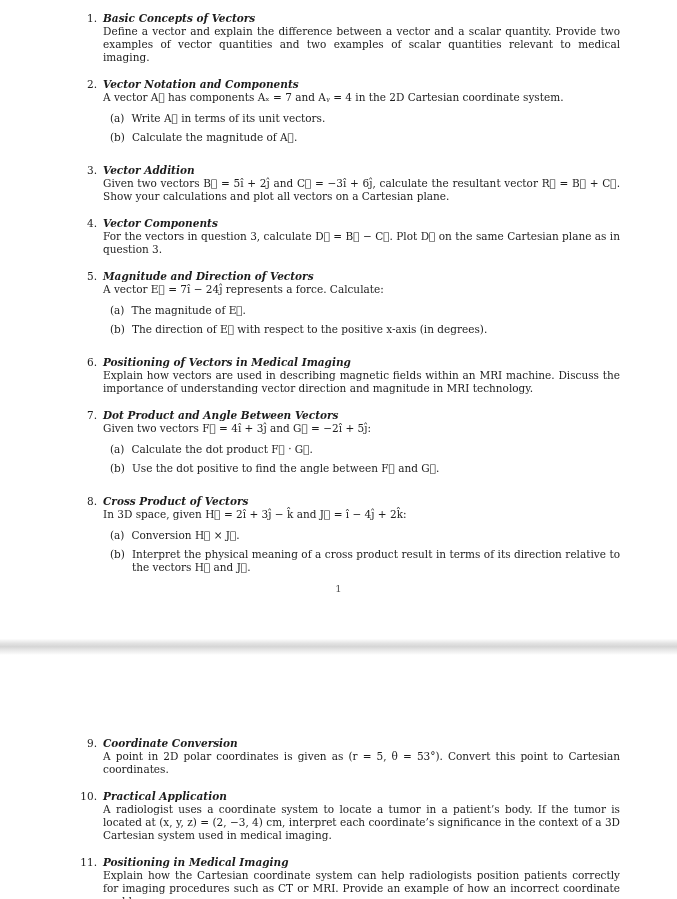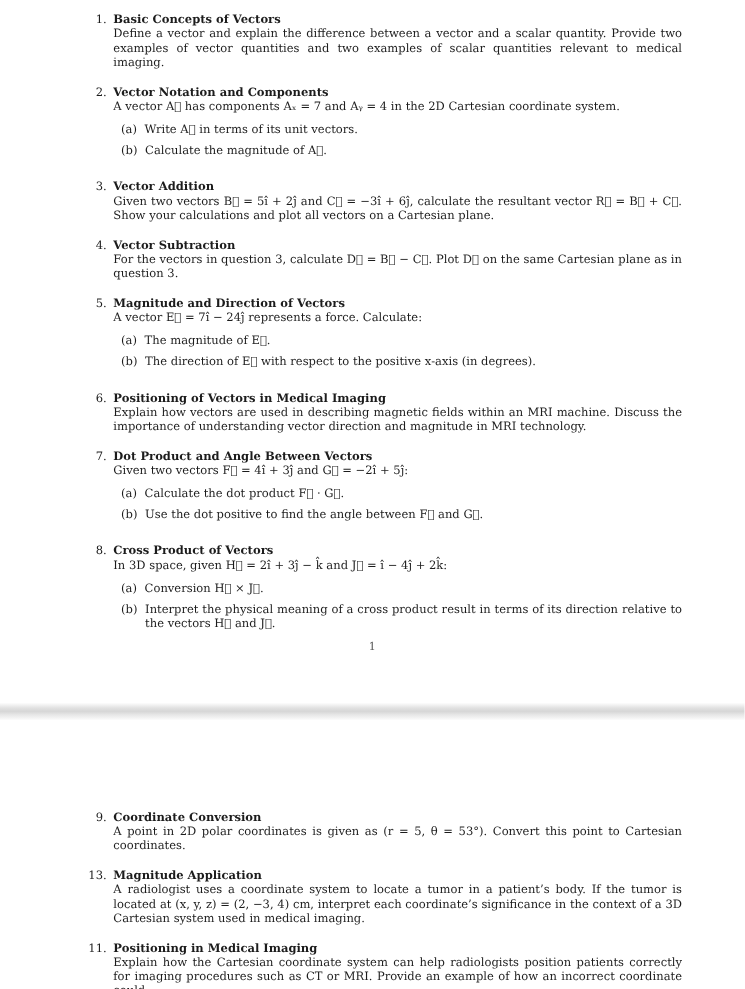--- a/index.html
+++ b/index.html
@@ -45,21 +45,21 @@
     display: flex;
     margin-bottom: 14px;
   }
   .num {
     flex: none;
     width: 22px;
     text-align: right;
     margin-right: 6px;
   }
   .content { flex: 1; min-width: 0; }
-  .title { font-weight: bold; }
+  .title { font-weight: bold; font-style: italic; }
   .body { text-align: justify; }
   .subs { margin-top: 8px; margin-left: 7px; }
   .sub { display: flex; margin-bottom: 6px; }
   .slabel { flex: none; margin-right: 7px; }
   .stext { flex: 1; text-align: justify; }
   .pagenum {
     position: absolute;
     bottom: 44px;
     left: 0;
     right: 0;
@@ -105,21 +105,21 @@
       <div class="num">3.</div>
       <div class="content">
         <div class="title">Vector Addition</div>
         <div class="body">Given two vectors B⃗ = 5î + 2ĵ and C⃗ = −3î + 6ĵ, calculate the resultant vector R⃗ = B⃗ + C⃗. Show your calculations and plot all vectors on a Cartesian plane.</div>
       </div>
     </div>
 
     <div class="item">
       <div class="num">4.</div>
       <div class="content">
-        <div class="title">Vector Subtraction</div>
+        <div class="title">Vector Components</div>
         <div class="body">For the vectors in question 3, calculate D⃗ = B⃗ − C⃗. Plot D⃗ on the same Cartesian plane as in question 3.</div>
       </div>
     </div>
 
     <div class="item">
       <div class="num">5.</div>
       <div class="content">
         <div class="title">Magnitude and Direction of Vectors</div>
         <div class="body">A vector E⃗ = 7î − 24ĵ represents a force. Calculate:</div>
         <div class="subs">
@@ -188,23 +188,23 @@
 
     <div class="item">
       <div class="num">9.</div>
       <div class="content">
         <div class="title">Coordinate Conversion</div>
         <div class="body">A point in 2D polar coordinates is given as (r = 5, θ = 53°). Convert this point to Cartesian coordinates.</div>
       </div>
     </div>
 
     <div class="item">
-      <div class="num">13.</div>
-      <div class="content">
-        <div class="title">Magnitude Application</div>
+      <div class="num">10.</div>
+      <div class="content">
+        <div class="title">Practical Application</div>
         <div class="body">A radiologist uses a coordinate system to locate a tumor in a patient’s body. If the tumor is located at (x, y, z) = (2, −3, 4) cm, interpret each coordinate’s significance in the context of a 3D Cartesian system used in medical imaging.</div>
       </div>
     </div>
 
     <div class="item">
       <div class="num">11.</div>
       <div class="content">
         <div class="title">Positioning in Medical Imaging</div>
         <div class="body">Explain how the Cartesian coordinate system can help radiologists position patients correctly for imaging procedures such as CT or MRI. Provide an example of how an incorrect coordinate could</div>
       </div>

